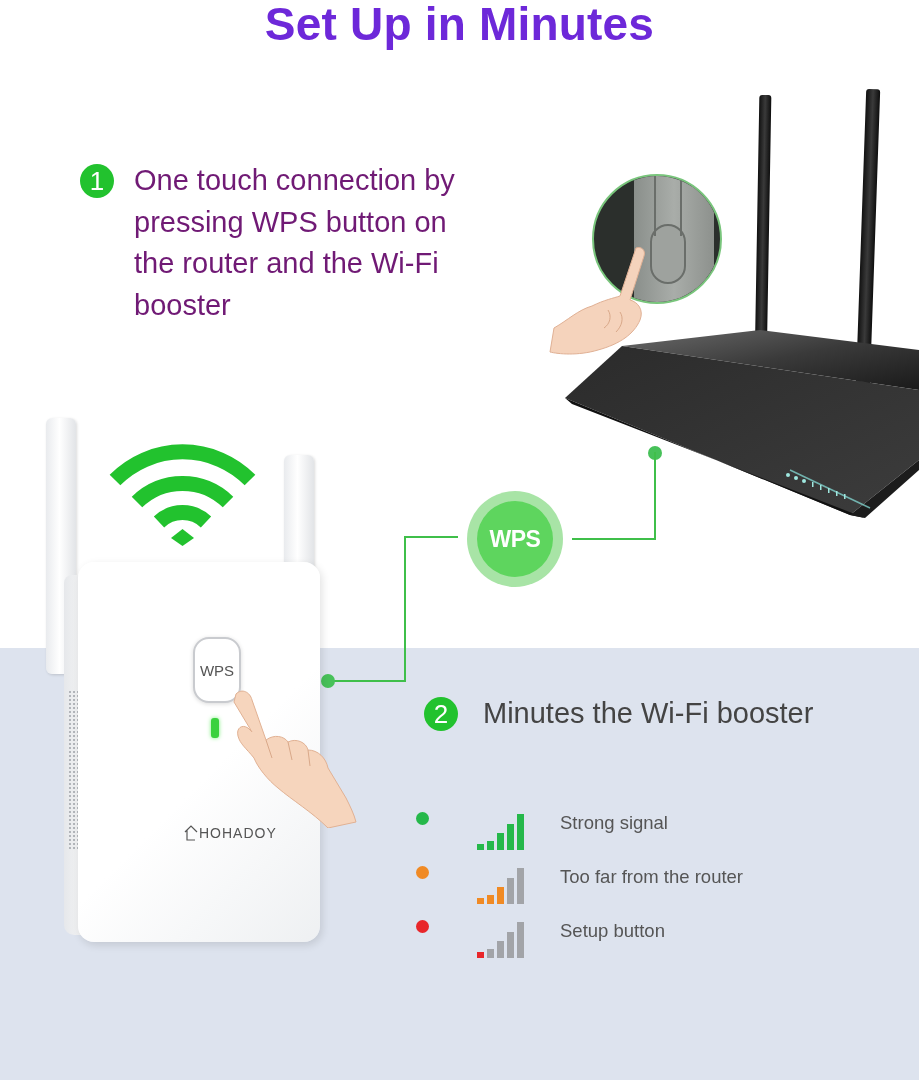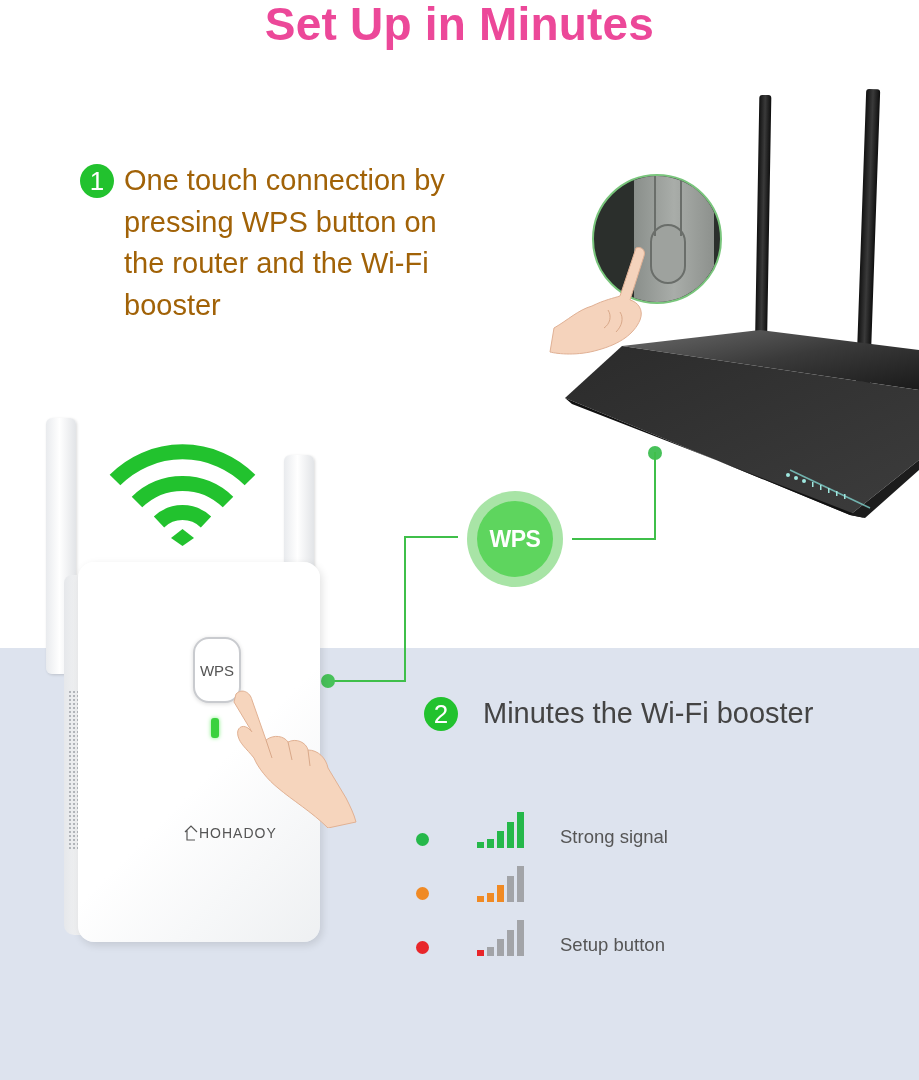--- a/index.html
+++ b/index.html
@@ -1,29 +1,29 @@
 <!DOCTYPE html>
 <html><head>
 <meta charset="utf-8">
 <style>
   * { box-sizing: border-box; margin: 0; padding: 0; }
   html, body { width: 919px; height: 1080px; overflow: hidden; }
   body { position: relative; background: #ffffff; font-family: "Liberation Sans", "DejaVu Sans", sans-serif; }
   .bottom-band { position: absolute; left: 0; top: 648px; width: 919px; height: 432px; background: #dde3ee; }
-  .title { position: absolute; left: 0; top: 0; width: 919px; text-align: center; font-size: 46px; color: #ec4899; line-height: 48px; letter-spacing: 0.2px; }
+  .title { position: absolute; left: 0; top: 0; width: 919px; text-align: center; font-size: 46px; color: #6d28d9; line-height: 48px; letter-spacing: 0.2px; }
   .step { position: absolute; display: flex; align-items: flex-start; }
   .step-num { width: 34px; height: 34px; border-radius: 50%; background: #22c22e; color: #fff; font-size: 26px; line-height: 34px; text-align: center; flex: none; }
-  .step-text { color: #a16207; font-size: 29px; line-height: 41.5px; margin-left: 10px; font-weight: 300; }
+  .step-text { color: #701a75; font-size: 29px; line-height: 41.5px; margin-left: 20px; font-weight: 300; }
   .step1 { left: 80px; top: 164px; }
   .step1 .step-text { margin-top: -4px; width: 360px; }
   .step2 { left: 424px; top: 697px; }
   .step2 .step-text { margin-left: 25px; margin-top: -4px; color: #444; }
 
   
-  .legend-row { position: absolute; left: 416px; display: flex; align-items: flex-end; height: 40px; }
+  .legend-row { position: absolute; left: 416px; display: flex; height: 40px; }
   .legend-dot { width: 13px; height: 13px; border-radius: 50%; margin-bottom: 6px; }
   .bars { display: flex; align-items: flex-end; margin-left: 48px; gap: 3px; height: 38px; margin-bottom: 4px; }
   .bar { width: 7px; }
   .legend-label { margin-left: 36px; font-size: 18.5px; color: #555; margin-bottom: 4px; }
 
   
   .line { position: absolute; background: #3fbf4a; }
   .conn-dot { position: absolute; width: 14px; height: 14px; border-radius: 50%; background: #47c159; }
   .wps-ring { position: absolute; left: 467px; top: 491px; width: 96px; height: 96px; border-radius: 50%; background: #a8e4a6; display: flex; align-items: center; justify-content: center; }
   .wps-core { width: 76px; height: 76px; border-radius: 50%; background: #5ed55e; color: #fff; font-size: 23px; font-weight: bold; display: flex; align-items: center; justify-content: center; letter-spacing: -0.5px; }
@@ -163,20 +163,21 @@
   </div>
   <div class="legend-row" style="top:866px;">
     <div class="legend-dot" style="background:#f08a24;"></div>
     <div class="bars">
       <div class="bar" style="height:6px;background:#f08a24;"></div>
       <div class="bar" style="height:9px;background:#f08a24;"></div>
       <div class="bar" style="height:17px;background:#f08a24;"></div>
       <div class="bar" style="height:26px;background:#a2a4a8;"></div>
       <div class="bar" style="height:36px;background:#a2a4a8;"></div>
     </div>
+    <div class="legend-label">Too far from the router</div>
   </div>
   <div class="legend-row" style="top:920px;">
     <div class="legend-dot" style="background:#e8262a;"></div>
     <div class="bars">
       <div class="bar" style="height:6px;background:#e8262a;"></div>
       <div class="bar" style="height:9px;background:#a2a4a8;"></div>
       <div class="bar" style="height:17px;background:#a2a4a8;"></div>
       <div class="bar" style="height:26px;background:#a2a4a8;"></div>
       <div class="bar" style="height:36px;background:#a2a4a8;"></div>
     </div>

